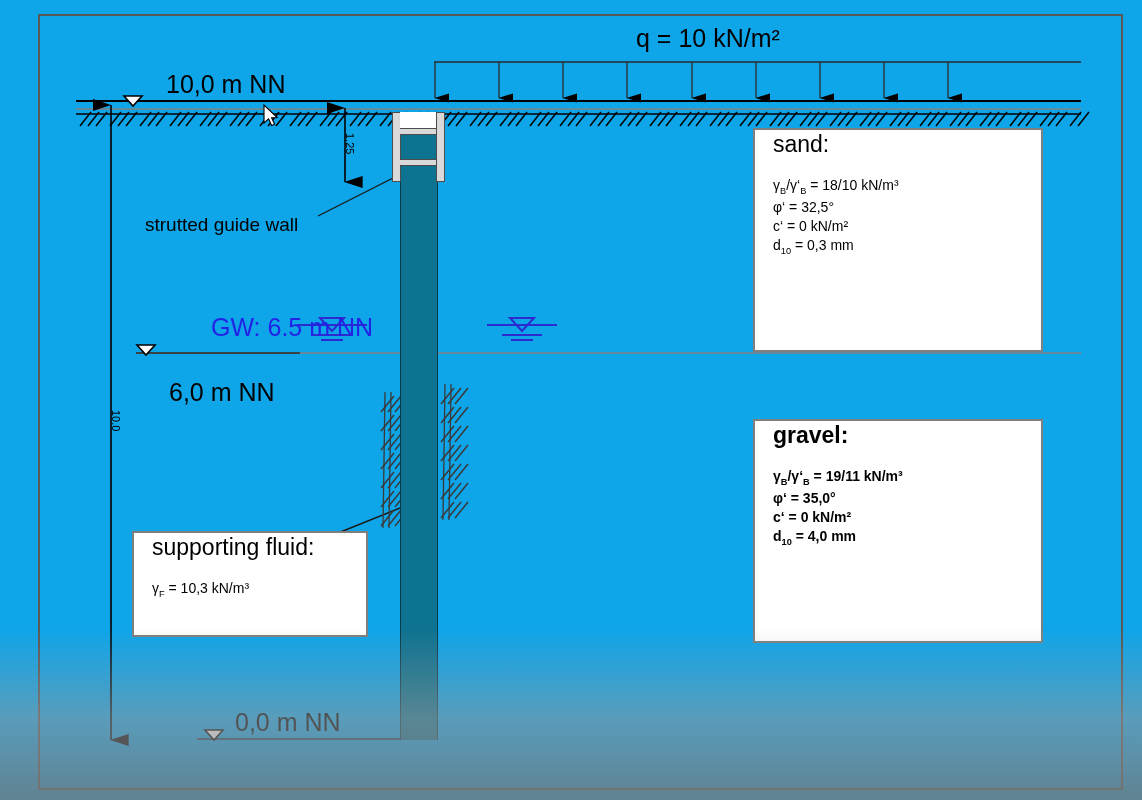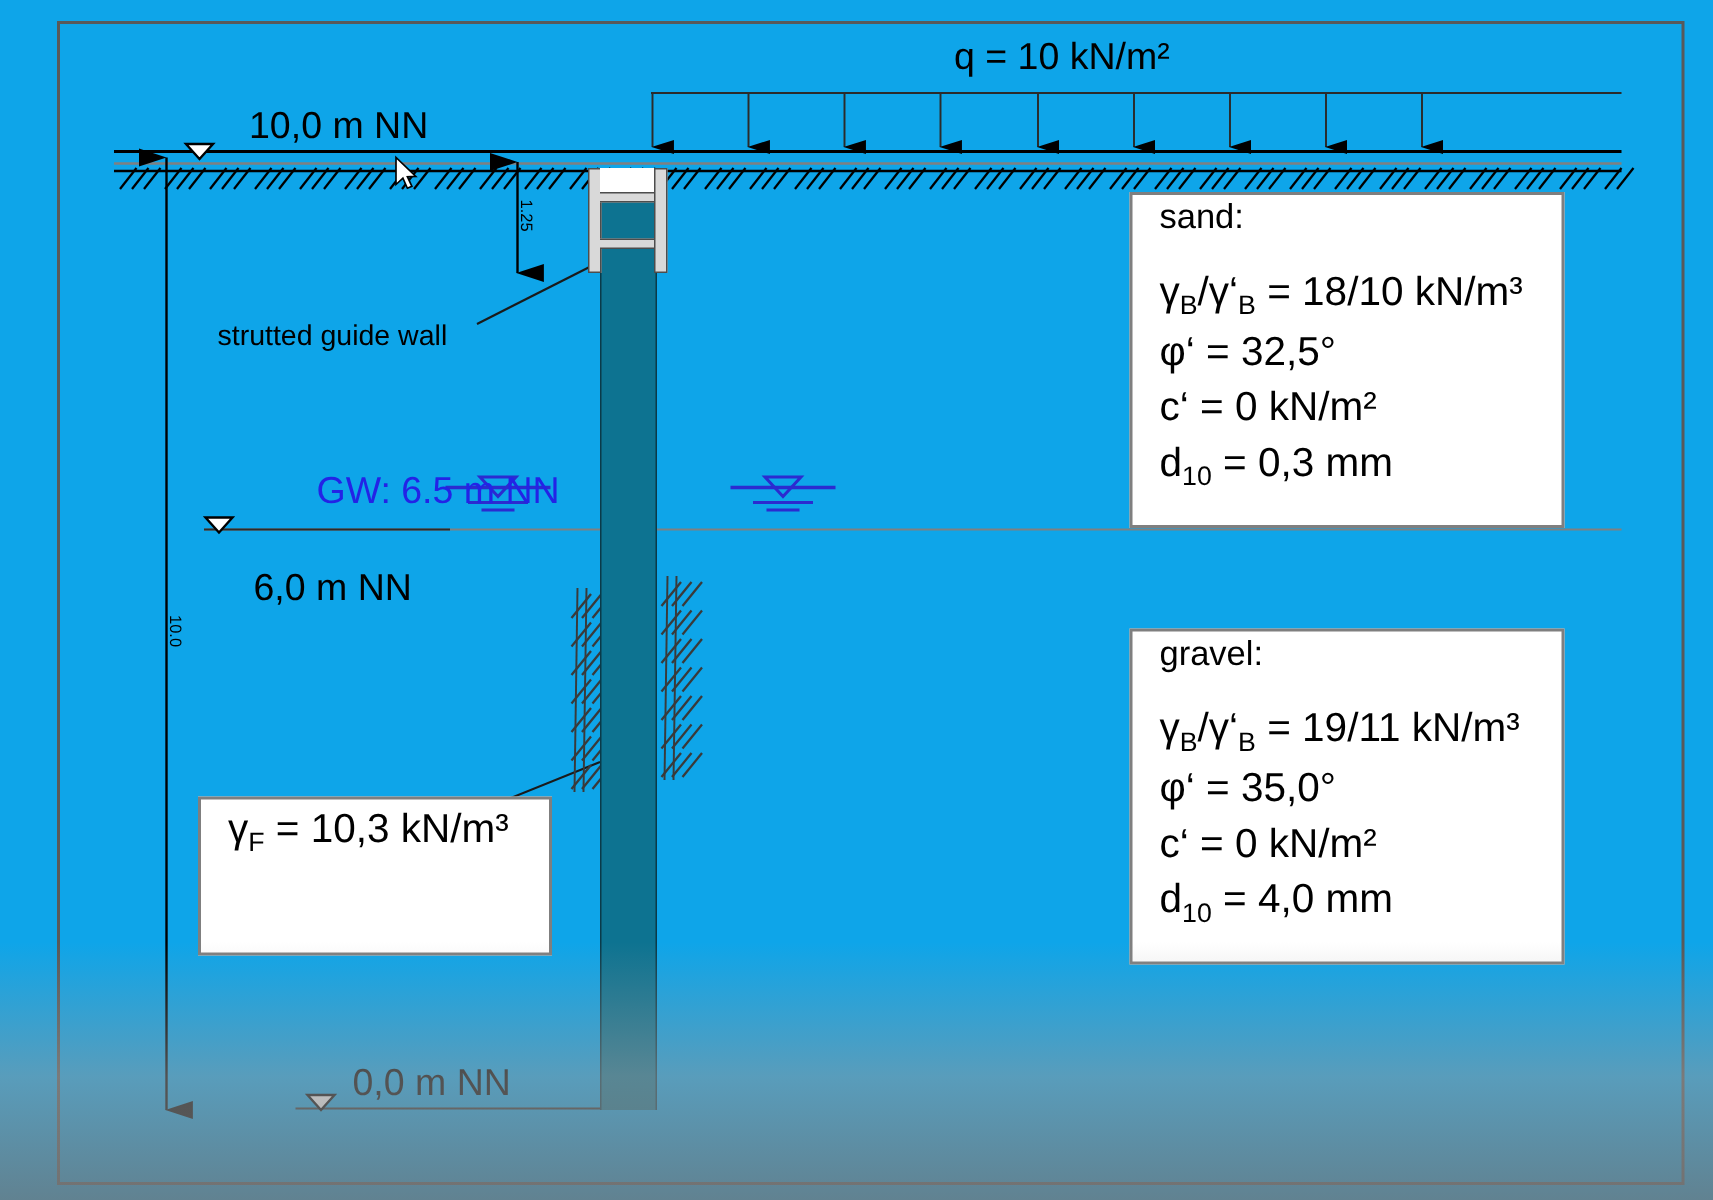--- a/index.html
+++ b/index.html
@@ -20,21 +20,21 @@
   .t20{font-size:19px;}
   .t12{font-size:11px;}
   .blue{color:#2323e6;}
 
   
   .trench{position:absolute;background:#0d7391;border-left:1px solid #0a3a49;border-right:1px solid #0a3a49;}
 
   .infobox{position:absolute;border:2px solid #7f7f7f;background:#fff;box-sizing:border-box;
            padding:1px 18px;color:#000;}
   .infobox .hdr{font-size:23px;margin-bottom:18px;}
-  .infobox .ln{font-size:27px;line-height:1.38;white-space:nowrap;}
+  .infobox .ln{font-size:14px;line-height:1.38;white-space:nowrap;}
   sub{font-size:0.66em;}
 
   .rot{transform-origin:0 0;}
 
   svg{position:absolute;left:0;top:0;overflow:visible;}
   .cursor{position:absolute;z-index:50;}
 </style>
 </head>
 <body>
 
@@ -319,37 +319,38 @@
       <span>φ‘</span><span> = 32,5°</span>
     </div>
     <div class="ln">
       <span>c‘</span><span> = 0 kN/m²</span>
     </div>
     <div class="ln">
       <span>d</span><sub>10</sub><span> = 0,3 mm</span>
     </div>
   </div>
 
-  <div class="infobox" style="left:753px;top:419px;width:290px;height:224px;">
+  <div class="infobox" style="left:753px;top:419px;width:290px;height:224px;font-weight:bold;">
     <div class="hdr">gravel:</div>
     <div class="ln">
       <span>γ</span><sub>B</sub><span>/γ‘</span><sub>B</sub><span> = 19/11 kN/m³</span>
     </div>
     <div class="ln">
       <span>φ‘</span><span> = 35,0°</span>
     </div>
     <div class="ln">
       <span>c‘</span><span> = 0 kN/m²</span>
     </div>
     <div class="ln">
       <span>d</span><sub>10</sub><span> = 4,0 mm</span>
     </div>
   </div>
 
   <div class="infobox" style="left:132px;top:531px;width:236px;height:106px;">
+    <div class="hdr">supporting fluid:</div>
     <div class="ln">
       <span>γ</span><sub>F</sub><span> = 10,3 kN/m³</span>
     </div>
   </div>
 
   <div class="fade"></div>
 
   <svg class="cursor" style="left:264px;top:105px;width:20px;height:26px;" viewBox="0 0 20 26">
     <polygon points="0,0 0,18 4.6,13.8 7.6,20.5 10.6,19.2 7.6,12.8 13.2,12.6" fill="#ffffff" stroke="#000000" stroke-width="1.1"></polygon>
   </svg>

